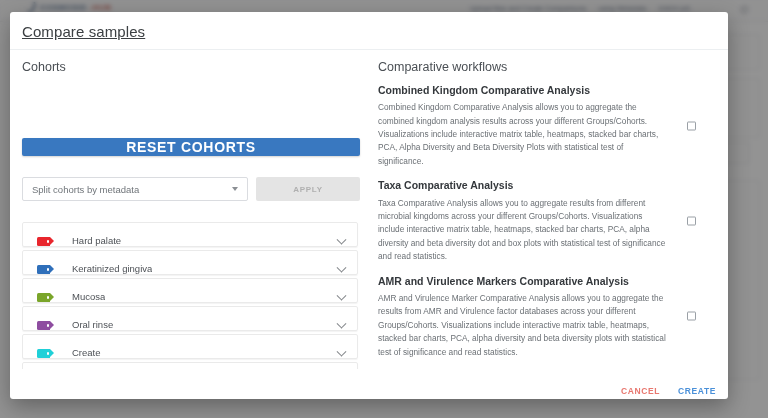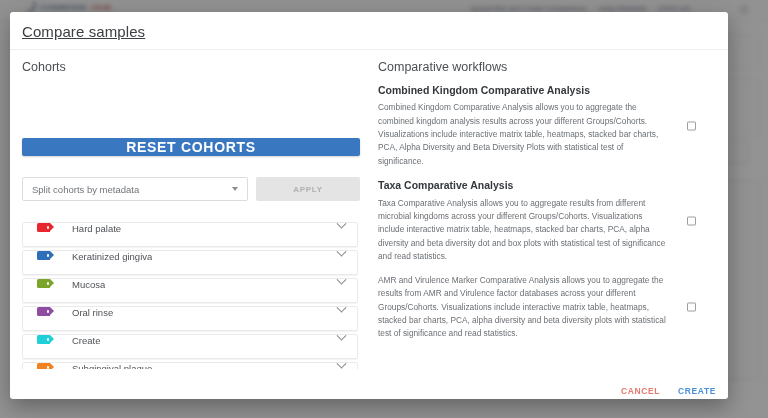--- a/index.html
+++ b/index.html
@@ -140,21 +140,21 @@
     font-family: "Liberation Sans", sans-serif;
     cursor: default;
   }
   .cohort-list {
     margin-top: 10px;
     overflow-y: auto; overflow-x: hidden;
     flex: 1 1 auto;
     padding-right: 2px;
   }
   .cohort-row {
-    display: flex; align-items: flex-start;
+    display: flex; align-items: flex-end;
     height: 25px;
     background: #fff;
     border: 1px solid #eaeaea;
     border-radius: 2px;
     margin-bottom: 3px;
     box-shadow: 0 1px 1px rgba(0,0,0,0.05);
     cursor: pointer;
   }
   .tag-icon {
     flex: 0 0 auto;
@@ -344,20 +344,21 @@
             <div class="wf-title">Combined Kingdom Comparative Analysis</div>
             <div class="wf-desc">Combined Kingdom Comparative Analysis allows you to aggregate the combined kingdom analysis results across your different Groups/Cohorts. Visualizations include interactive matrix table, heatmaps, stacked bar charts, PCA, Alpha Diversity and Beta Diversity Plots with statistical test of significance.</div>
             <div class="wf-check"></div>
           </div>
           <div class="wf-item">
             <div class="wf-title">Taxa Comparative Analysis</div>
             <div class="wf-desc">Taxa Comparative Analysis allows you to aggregate results from different microbial kingdoms across your different Groups/Cohorts. Visualizations include interactive matrix table, heatmaps, stacked bar charts, PCA, alpha diversity and beta diversity dot and box plots with statistical test of significance and read statistics.</div>
             <div class="wf-check"></div>
           </div>
           <div class="wf-item">
+            <div class="wf-title">AMR and Virulence Markers Comparative Analysis</div>
             <div class="wf-desc">AMR and Virulence Marker Comparative Analysis allows you to aggregate the results from AMR and Virulence factor databases across your different Groups/Cohorts. Visualizations include interactive matrix table, heatmaps, stacked bar charts, PCA, alpha diversity and beta diversity plots with statistical test of significance and read statistics.</div>
             <div class="wf-check"></div>
           </div>
         </div>
     </div>
 
   </div>
 
   <div class="dialog-footer">
     <button class="flat-btn" id="cancel-button">CANCEL</button>

